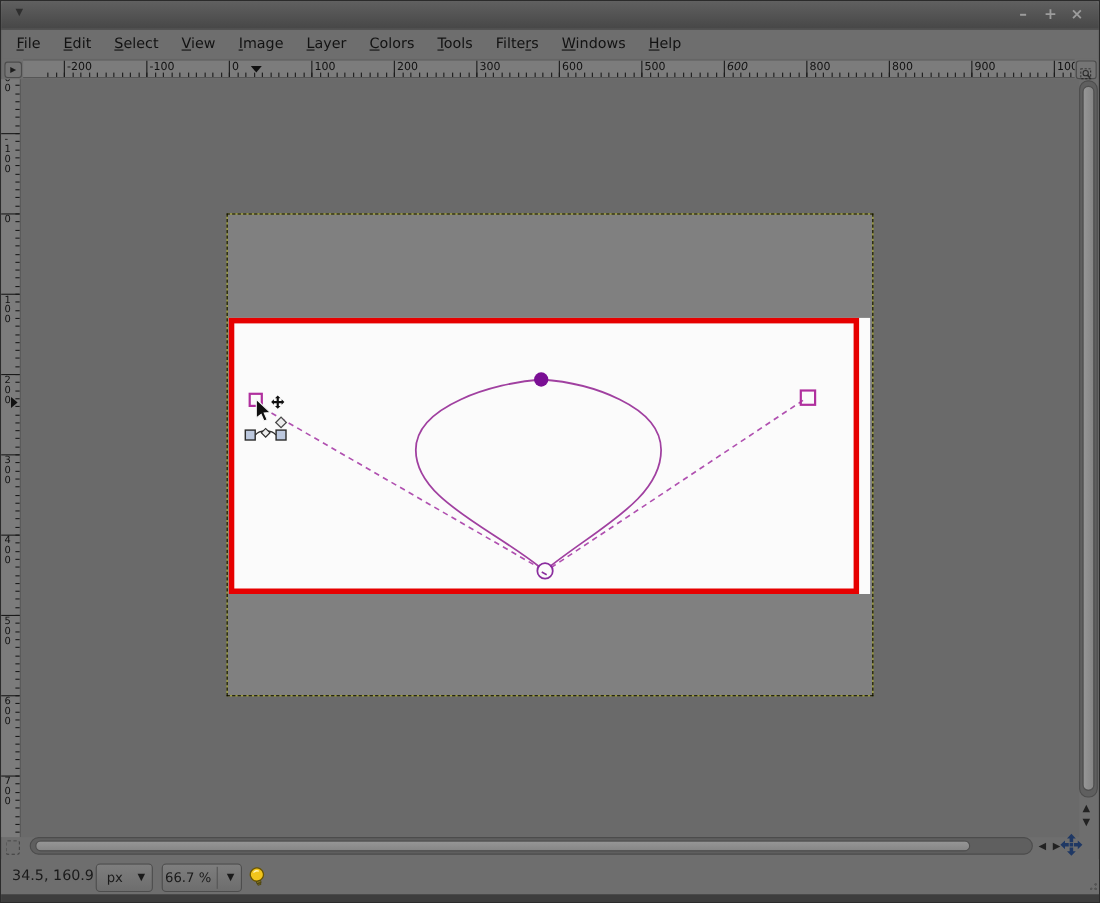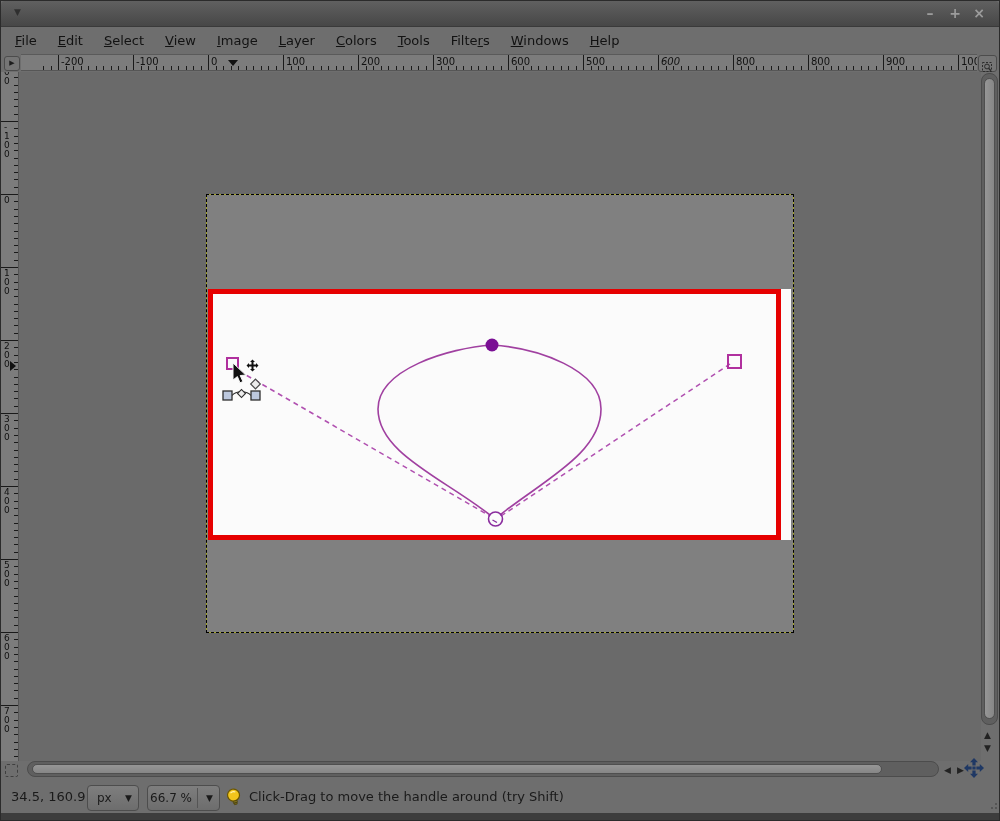--- a/index.html
+++ b/index.html
@@ -469,18 +469,17 @@
     </div>
     <span class="status-icon">
       <svg width="18" height="22">
         <g transform="rotate(-14 9 10)">
           <circle cx="9" cy="8" r="6" style="fill:var(--status-bulb-yellow);" stroke="#6b5600" stroke-width="1.2"></circle>
           <path d="M7 14 h4 v2 h-4 z M7.6 16 h2.8 v1.6 h-2.8 z" fill="#8a7a20" stroke="#4d4410" stroke-width="0.8"></path>
           <path d="M6.5 5.5 q2.5 -2 5 0" fill="none" stroke="#fff3b0" stroke-width="1.2"></path>
         </g>
       </svg>
     </span>
-    <span class="status-msg">Click-Drag to move the handle around (try Shift)</span>
     <div class="resize-grip"></div>
   </div>
 
   <div class="bottom-strip"></div>
 </div>
 
 </body></html>

